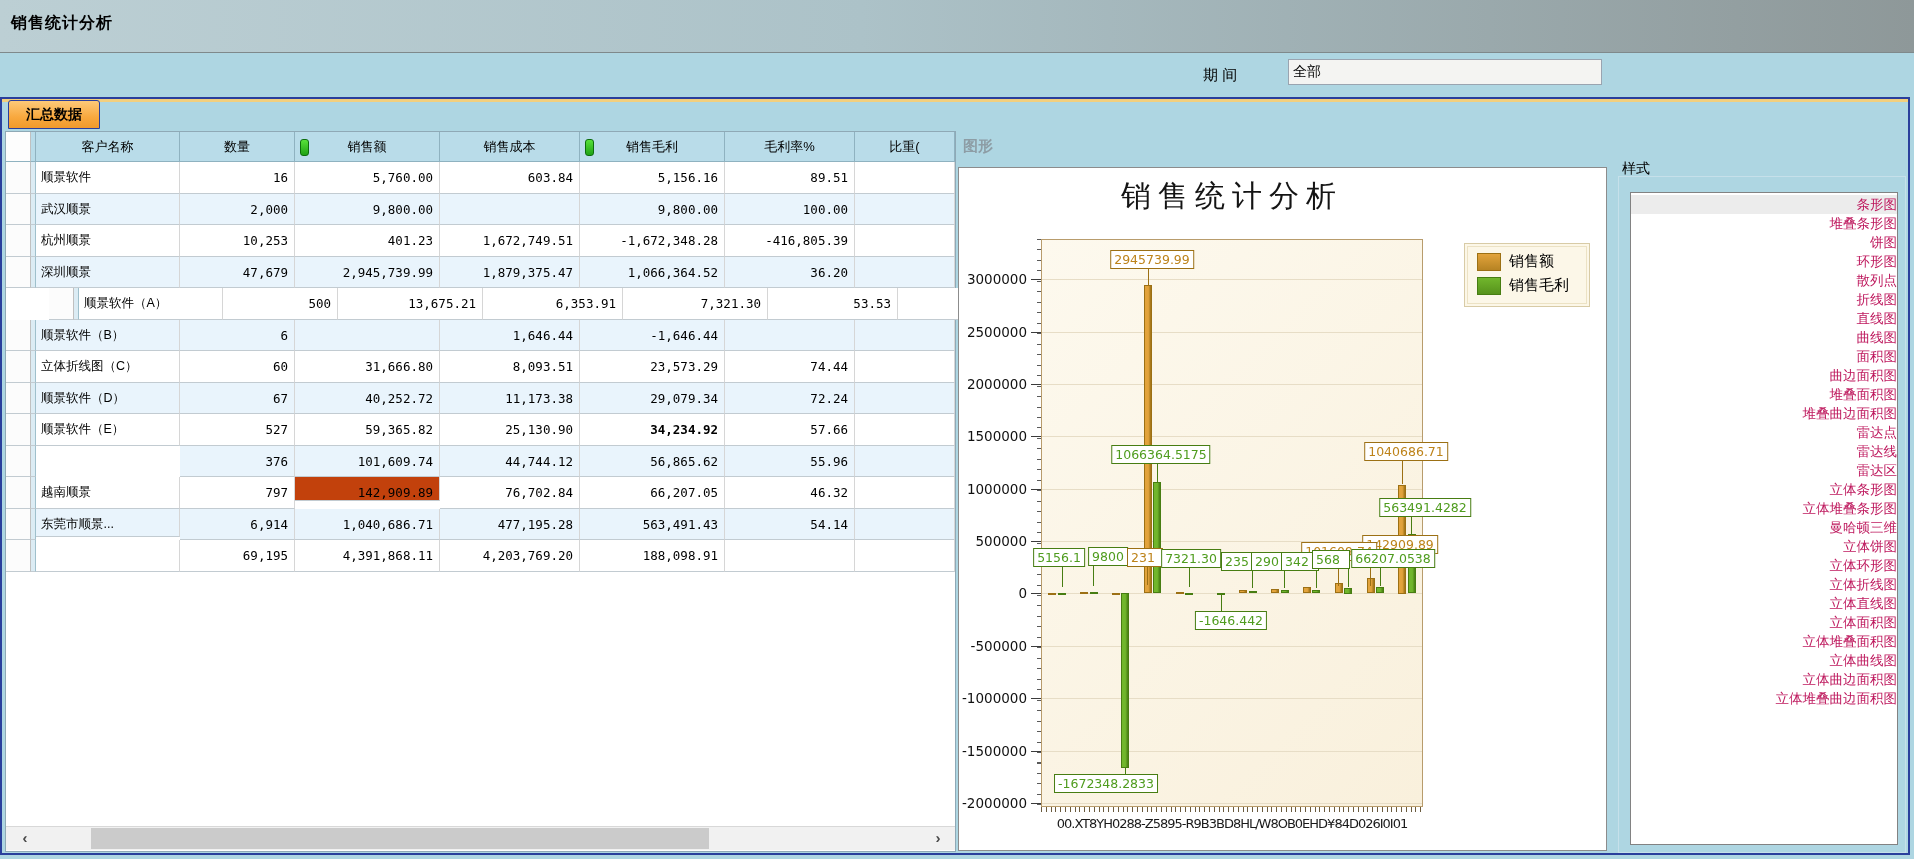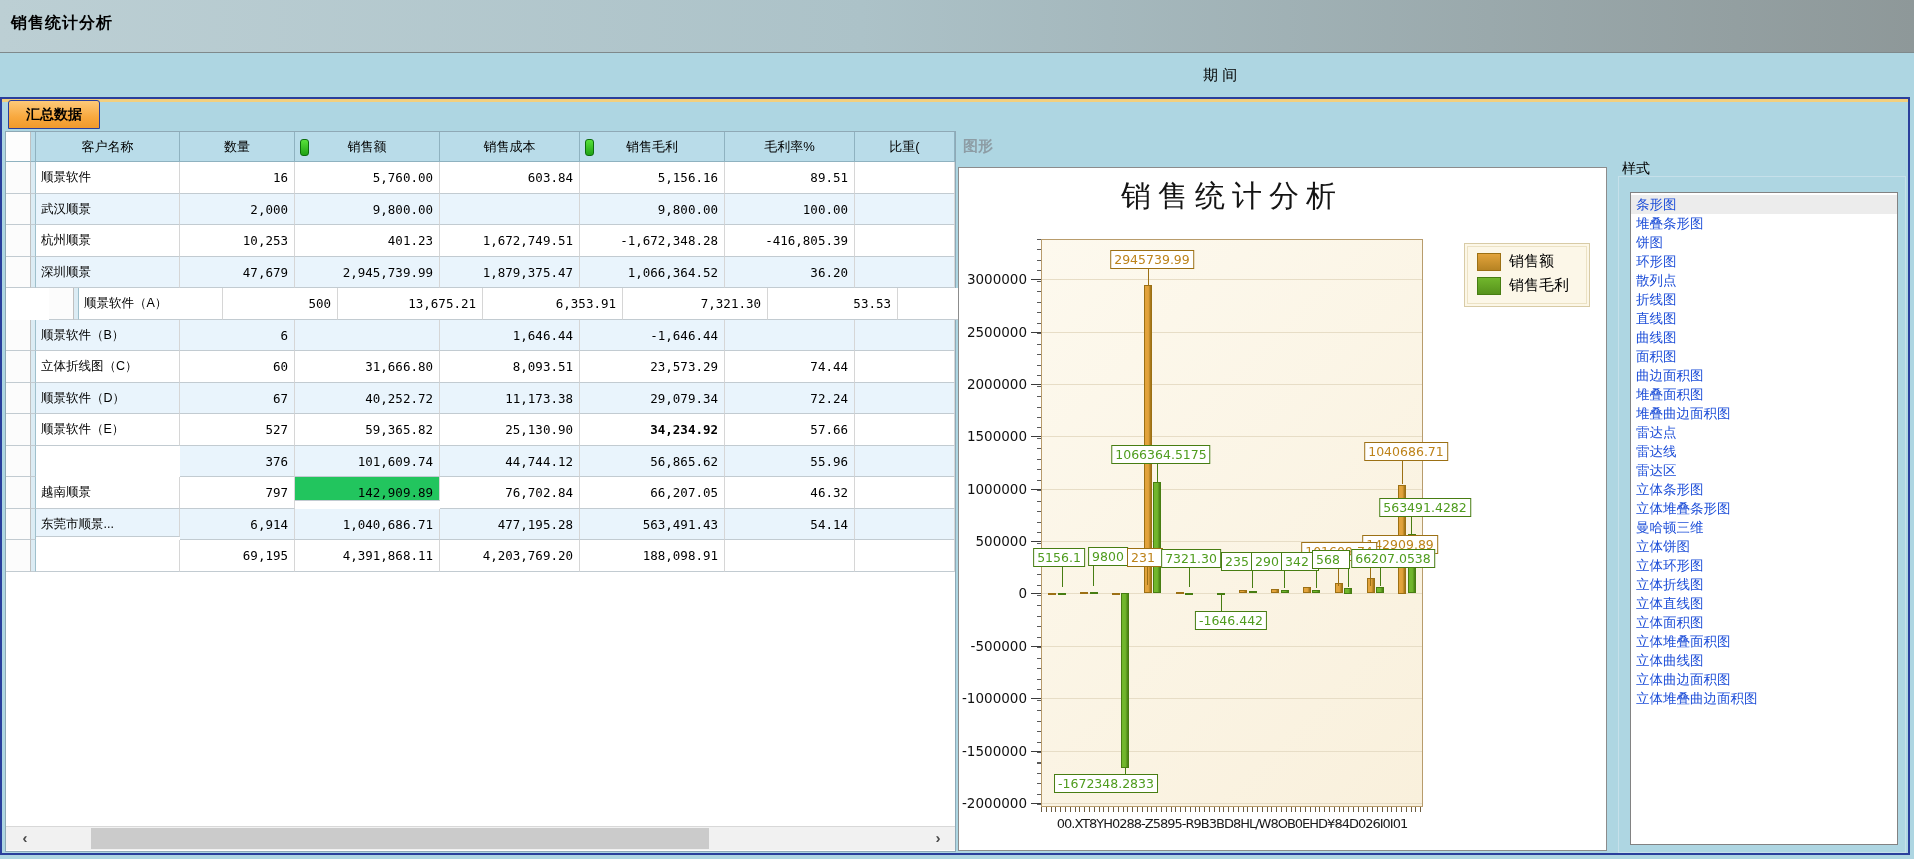--- a/index.html
+++ b/index.html
@@ -81,34 +81,35 @@
   .legend-item{display:flex;align-items:center;margin-bottom:5px;}
   .legend-swatch{width:22px;height:16px;border:1px solid;margin-right:8px;}
   .legend-text{font-size:15px;color:#000;}
 
   
   .style-label{position:absolute;left:1622px;top:160px;font-size:14px;color:#000;}
   .style-frame{position:absolute;left:1618px;top:176px;width:286px;height:675px;
     border:1px solid #c6e0ea;}
   .style-list{position:absolute;left:1630px;top:192px;width:268px;height:653px;background:#fff;
     border:1px solid #828282;box-sizing:border-box;overflow:hidden;padding-top:2px;}
-  .style-item{font-size:13.5px;line-height:19px;padding-left:5px;color:#1d4ed8;white-space:nowrap;}
+  .style-item{font-size:13.5px;line-height:19px;padding-left:5px;color:#be185d;white-space:nowrap;text-align:right;}
   .style-item.sel{background:#ececec;}
 </style>
 </head>
 <body>
 
 <div id="app">
 
   <div class="titlebar">
     <span>销售统计分析</span>
   </div>
 
   <div class="filterbar">
     <span class="period-label">期  间</span>
+    <input class="period-input" readonly="" value="全部" style="">
   </div>
 
   <div class="panel">
     <div class="accent"></div>
   </div>
 
   <div class="tab">汇总数据</div>
 
   <div class="grid">
     <div id="grid-header">
@@ -233,21 +234,21 @@
           <div class="gcell cell-num" style="width: 140px; height: 31.5px; line-height: 31.5px; background: rgb(233, 244, 252);">44,744.12</div>
           <div class="gcell cell-num" style="width: 145px; height: 31.5px; line-height: 31.5px; background: rgb(233, 244, 252);">56,865.62</div>
           <div class="gcell cell-num" style="width: 130px; height: 31.5px; line-height: 31.5px; background: rgb(233, 244, 252);">55.96</div>
           <div class="gcell cell-num" style="width: 100px; height: 31.5px; line-height: 31.5px; background: rgb(233, 244, 252);"></div>
         </div>
         <div class="grow gbody" style="top: 345px; height: 31.5px; justify-content: space-between;">
           <div class="gcell rowhdr" style="width: 25px; height: 31.5px;"></div>
           <div class="gcell strip" style="width: 5px; height: 31.5px;"></div>
           <div class="gcell cell-name" style="width: 144px; height: 31.5px; line-height: 31.5px; background: rgb(255, 255, 255);">越南顺景</div>
           <div class="gcell cell-num" style="width: 115px; height: 31.5px; line-height: 31.5px; background: rgb(255, 255, 255);">797</div>
-          <div class="gcell cell-num" style="width: 145px; height: 24px; line-height: 31.5px; background: #22c55e;">142,909.89</div>
+          <div class="gcell cell-num" style="width: 145px; height: 24px; line-height: 31.5px; background: #c2410c;">142,909.89</div>
           <div class="gcell cell-num" style="width: 140px; height: 31.5px; line-height: 31.5px; background: rgb(255, 255, 255);">76,702.84</div>
           <div class="gcell cell-num" style="width: 145px; height: 31.5px; line-height: 31.5px; background: rgb(255, 255, 255);">66,207.05</div>
           <div class="gcell cell-num" style="width: 130px; height: 31.5px; line-height: 31.5px; background: rgb(255, 255, 255);">46.32</div>
           <div class="gcell cell-num" style="width: 100px; height: 31.5px; line-height: 31.5px; background: rgb(255, 255, 255);"></div>
         </div>
         <div class="grow gbody" style="top: 376.5px; height: 31.5px;">
           <div class="gcell rowhdr" style="width: 25px; height: 31.5px;"></div>
           <div class="gcell strip" style="width: 5px; height: 31.5px;"></div>
           <div class="gcell cell-name" style="width: 144px; height: 28px; line-height: 31.5px; background: rgb(233, 244, 252);">东莞市顺景...</div>
           <div class="gcell cell-num" style="width: 115px; height: 31.5px; line-height: 31.5px; background: rgb(233, 244, 252);">6,914</div>

